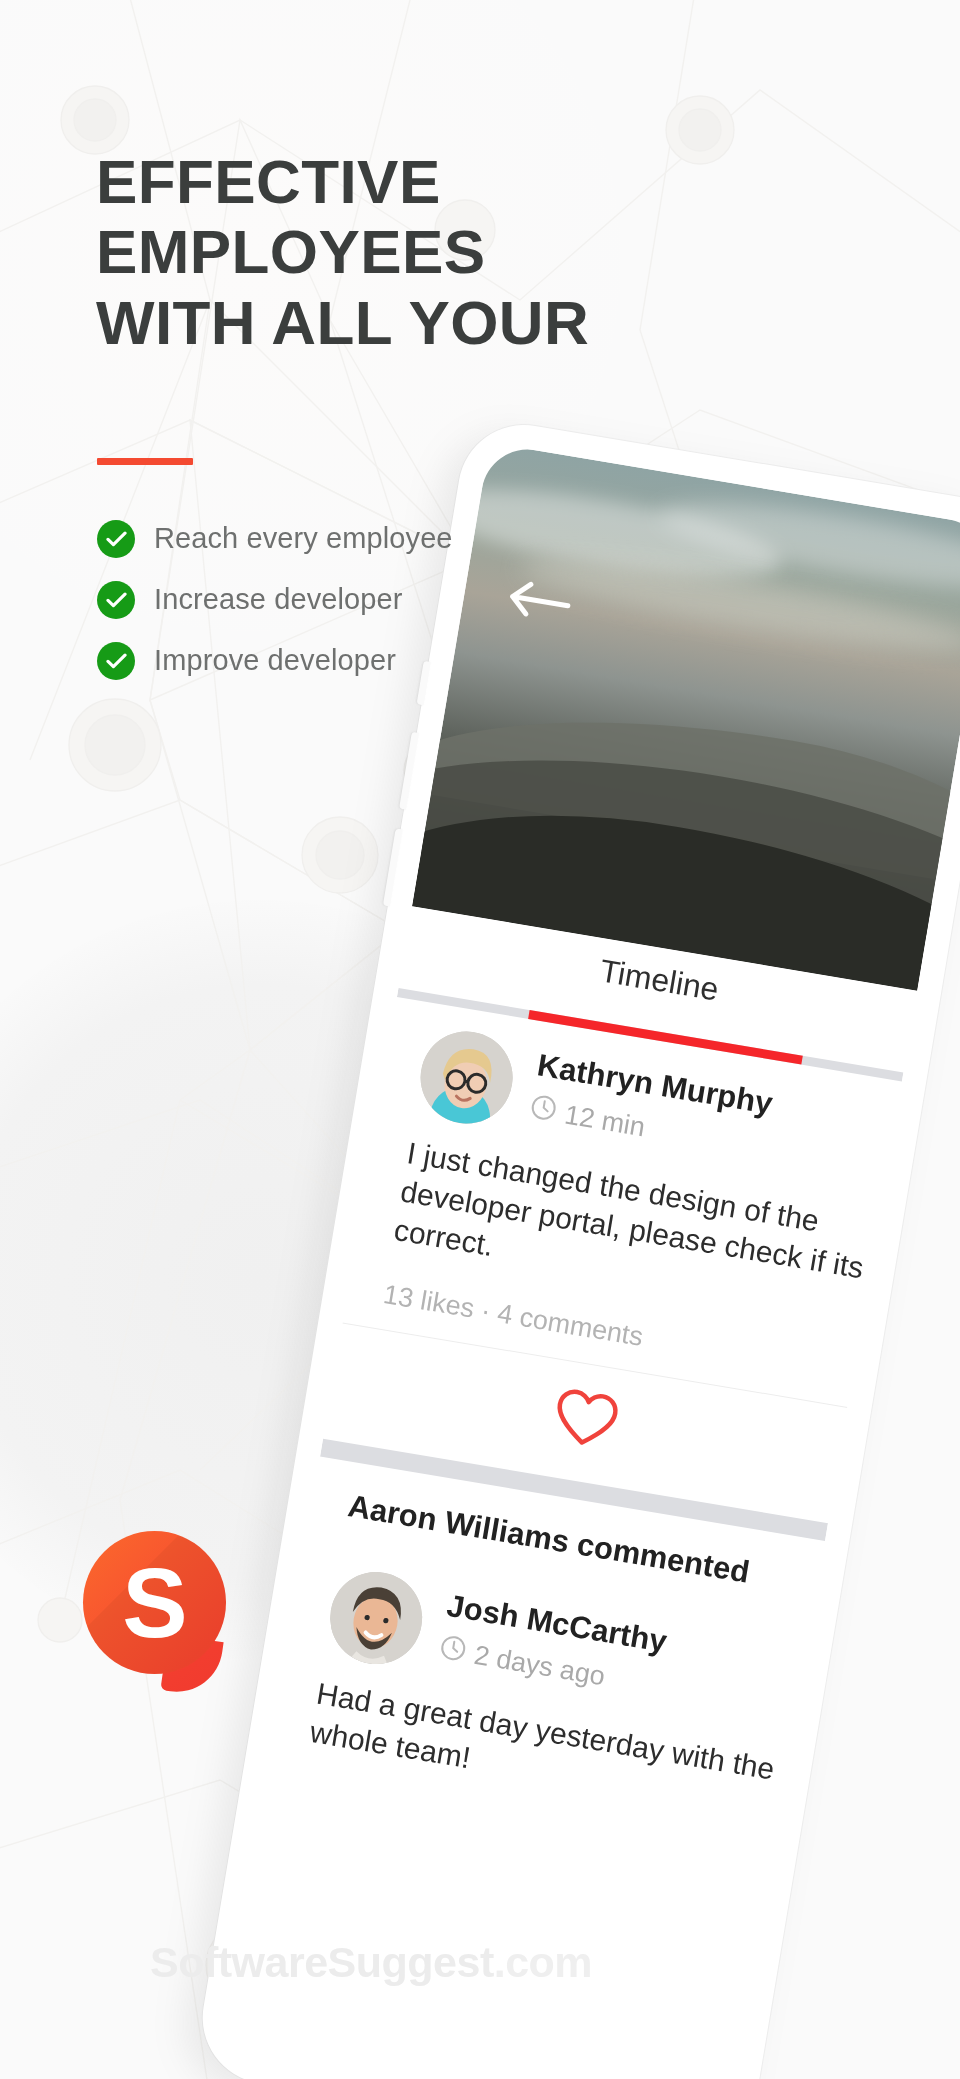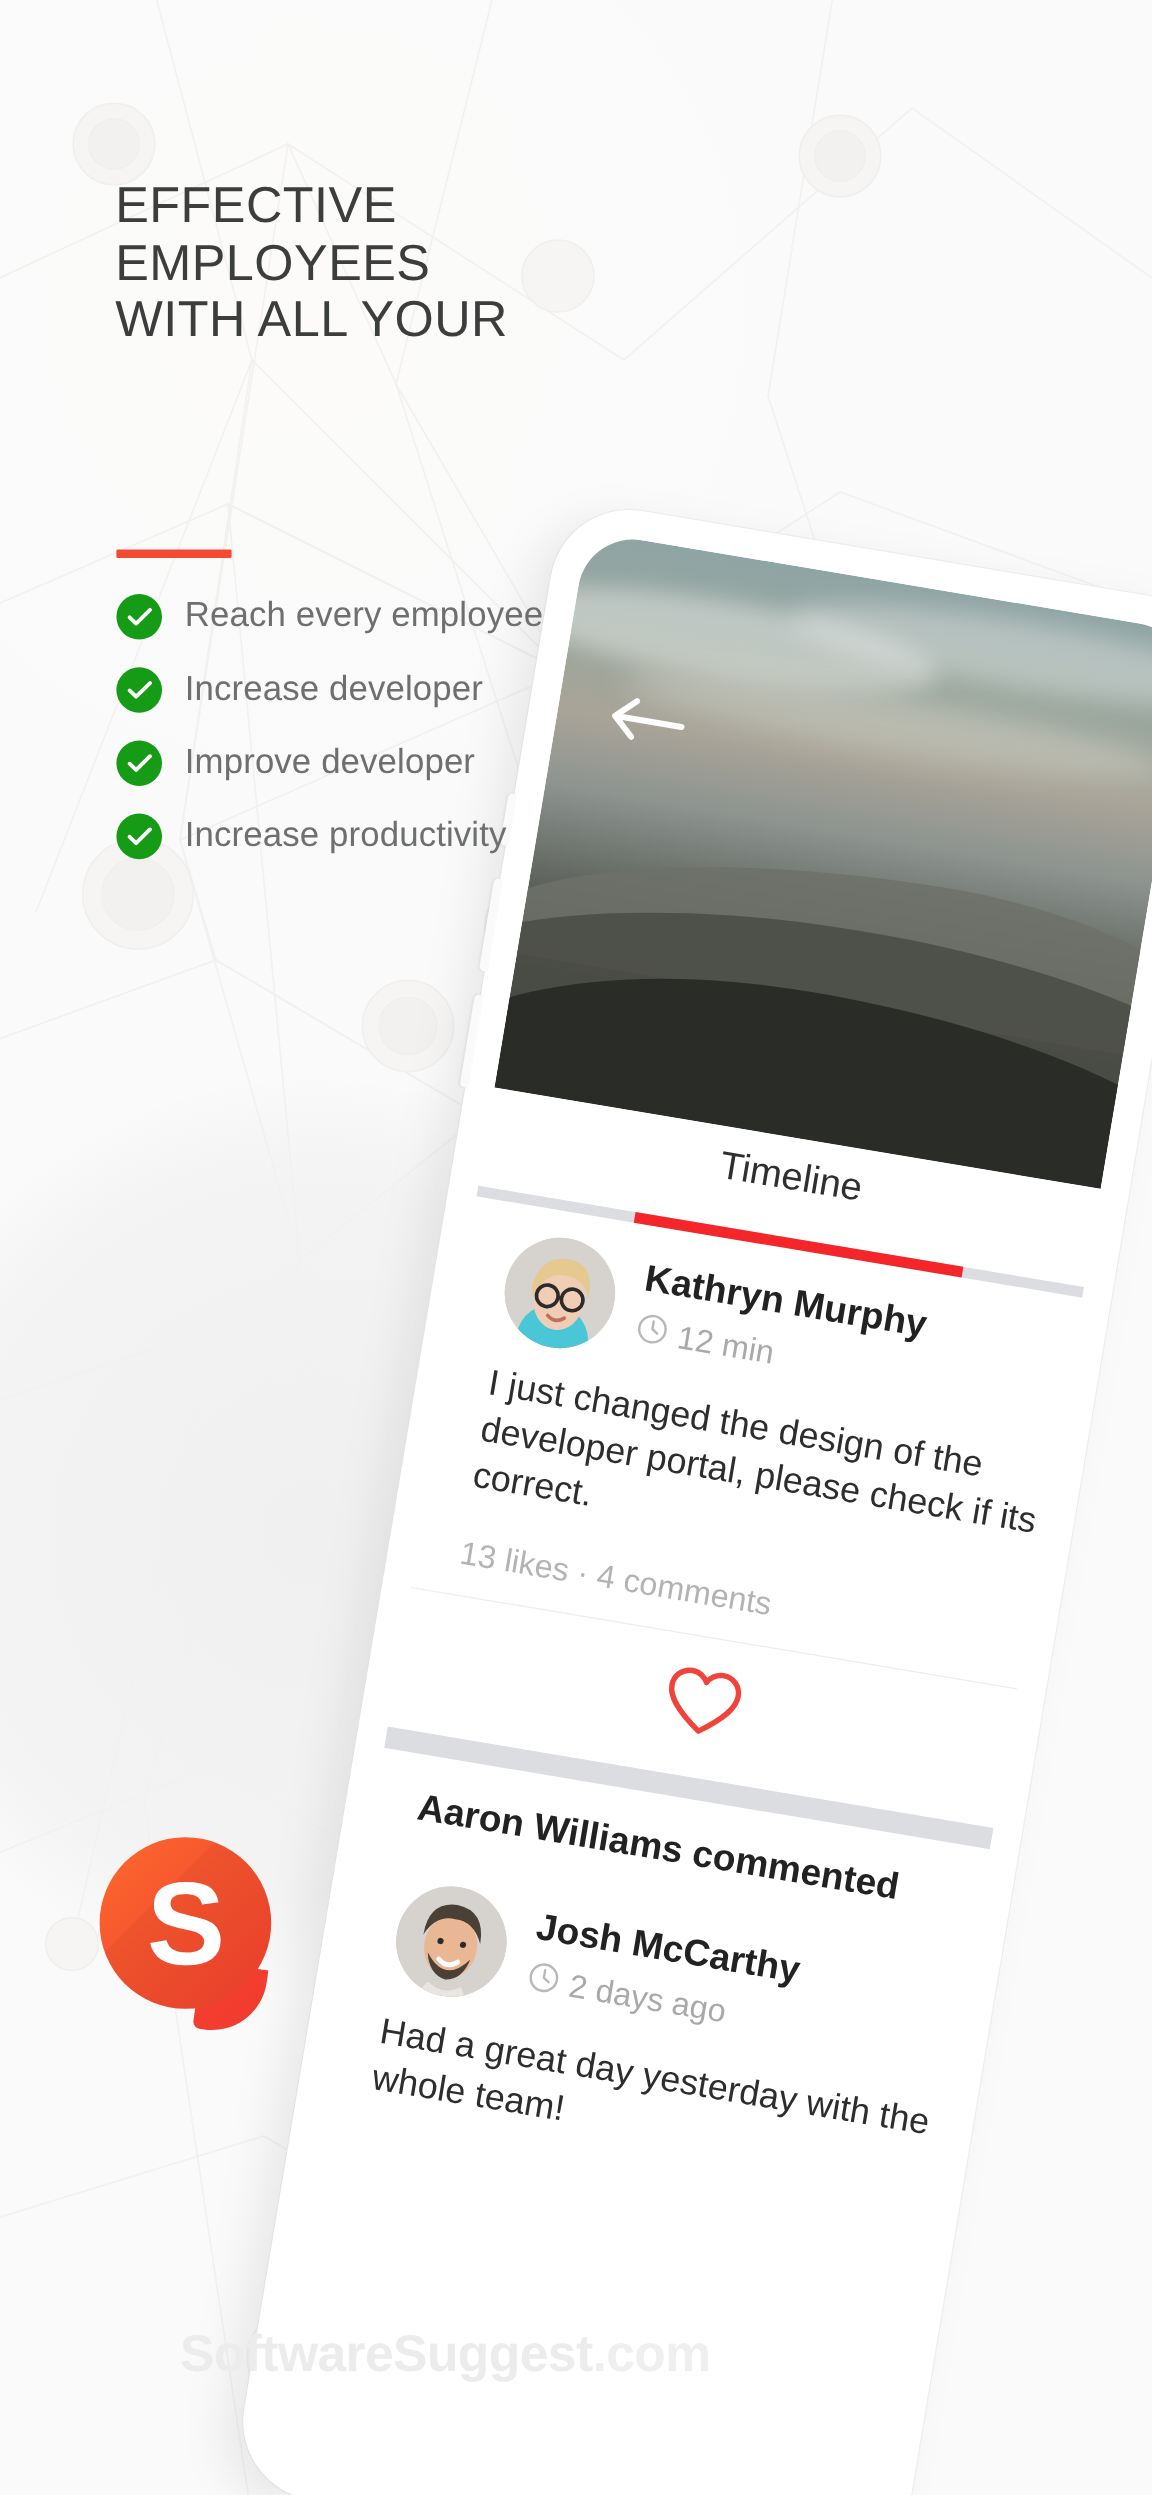--- a/index.html
+++ b/index.html
@@ -13,32 +13,32 @@
   
   .bg-net{position:absolute;inset:0;z-index:0;pointer-events:none;}
   .bg-wash{position:absolute;left:-120px;top:900px;width:760px;height:760px;border-radius:50%;
            background:radial-gradient(circle at 50% 50%, #f0f0f0 0%, #f3f3f3 55%, rgba(248,248,248,0) 72%);}
   .bg-wash2{position:absolute;left:-200px;top:-120px;width:900px;height:760px;border-radius:50%;
            background:radial-gradient(circle at 50% 50%, #fcfbfa 0%, rgba(252,251,250,0) 70%);}
 
   
   .headline{
     position:absolute;left:96px;top:147px;width:560px;z-index:5;
-    font-size:42px;line-height:1.135;letter-spacing:0.4px;
-    color:#3b3e3d;font-weight:400;
+    font-size:62px;line-height:1.135;letter-spacing:0.4px;
+    color:#3b3e3d;font-weight:700;
   }
   .headline .hl-line{display:block;white-space:nowrap;}
 
   .accent-bar{
     position:absolute;left:97px;top:458px;width:96px;height:7px;z-index:5;
     background:#f44a31;border-radius:1px;
   }
 
   
-  .bullets{position:absolute;left:97px;top:483px;z-index:5;text-align:right;}
+  .bullets{position:absolute;left:97px;top:508px;z-index:5;text-align:right;}
   .bullet{display:flex;align-items:center;height:61px;}
   .bullet .check{
     width:38px;height:38px;border-radius:50%;background:#169b16;
     flex:0 0 38px;position:relative;margin-right:19px;
   }
   .bullet .check svg{position:absolute;left:9px;top:11px;}
   .bullet .blabel{
     font-size:29px;color:#6e706f;letter-spacing:0.1px;white-space:nowrap;
   }
 
@@ -215,28 +215,20 @@
       <span class="blabel">Increase developer</span>
     </div>
     <div class="bullet">
       <span class="check">
         <svg width="21" height="16" viewBox="0 0 21 16">
             <path d="M2 8.4 L7.4 13.6 L19 2.2" fill="none" stroke="#fff" stroke-width="3.2" stroke-linecap="round" stroke-linejoin="round"></path>
           </svg>
       </span>
       <span class="blabel">Improve developer</span>
     </div>
-    <div class="bullet">
-      <span class="check">
-        <svg width="21" height="16" viewBox="0 0 21 16">
-            <path d="M2 8.4 L7.4 13.6 L19 2.2" fill="none" stroke="#fff" stroke-width="3.2" stroke-linecap="round" stroke-linejoin="round"></path>
-          </svg>
-      </span>
-      <span class="blabel">Increase productivity</span>
-    </div>
   </div>
 
   <div class="logo">
     <div class="tail"></div>
     <div class="bubble"></div>
     <div class="shade"></div>
     <div class="sletter">S</div>
   </div>
 
   <div class="watermark">

